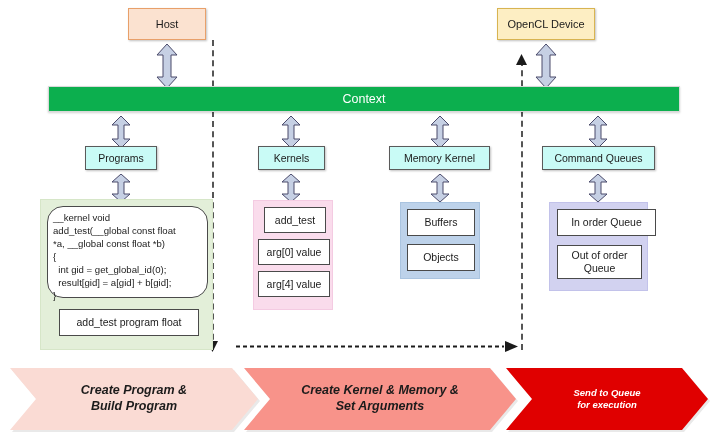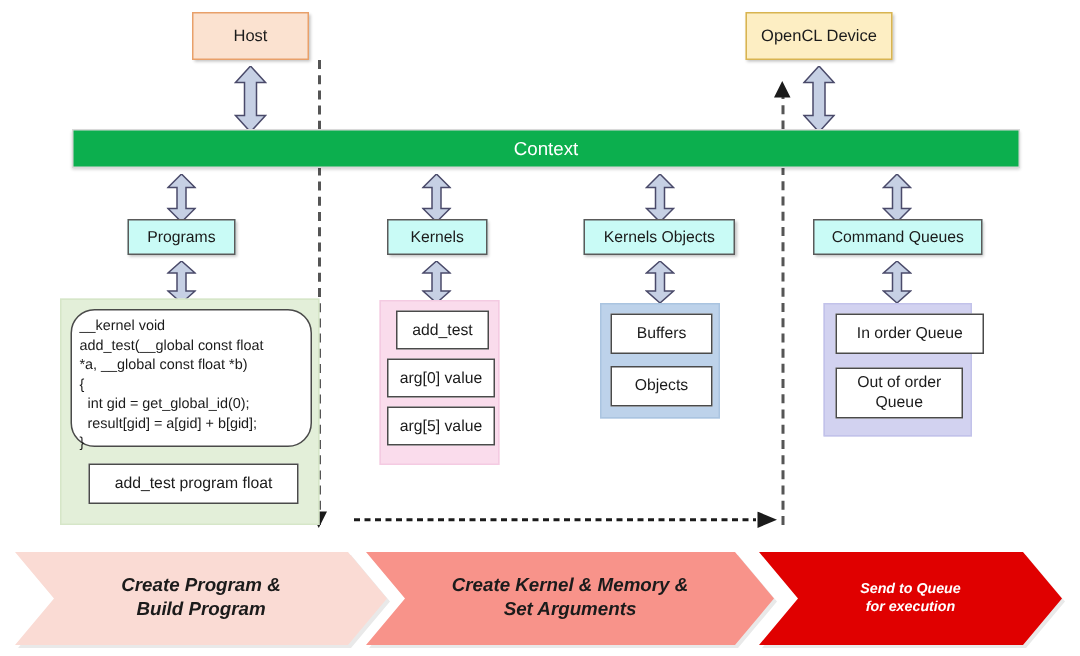--- a/index.html
+++ b/index.html
@@ -208,29 +208,29 @@
   </svg>
 
   <div class="group group-kernels" style="left:253px; top:200px; width:80px; height:110px;">
     <div class="inner-box" style="left:10px; top:6px; width:62px; height:26px;">
       <span>add_test</span>
     </div>
     <div class="inner-box" style="left:4px; top:38px; width:72px; height:26px;">
       <span>arg[0] value</span>
     </div>
     <div class="inner-box" style="left:4px; top:70px; width:72px; height:26px;">
-      <span>arg[5] value</span>
+      <span>arg[4] value</span>
     </div>
   </div>
 
   <svg class="darrow" style="left:430px; top:116px;" width="20" height="32" viewBox="0 0 20 32">
     <polygon points="10,0 19,9 13,9 13,23 19,23 10,32 1,23 7,23 7,9 1,9" fill="#c6d0e4" stroke="#4a4a6a" stroke-width="1"></polygon>
   </svg>
   <div class="box cat-box" style="left:389px; top:146px; width:101px; height:24px;">
-    <span>Kernels Objects</span>
+    <span>Memory Kernel</span>
   </div>
   <svg class="darrow" style="left:430px; top:174px;" width="20" height="28" viewBox="0 0 20 28">
     <polygon points="10,0 19,8 13,8 13,20 19,20 10,28 1,20 7,20 7,8 1,8" fill="#c6d0e4" stroke="#4a4a6a" stroke-width="1"></polygon>
   </svg>
 
   <div class="group group-memory" style="left:400px; top:202px; width:80px; height:77px;">
     <div class="inner-box" style="left:6px; top:6px; width:68px; height:27px;align-items:center;">
       <span>Buffers</span>
     </div>
     <div class="inner-box" style="left:6px; top:41px; width:68px; height:27px;">

